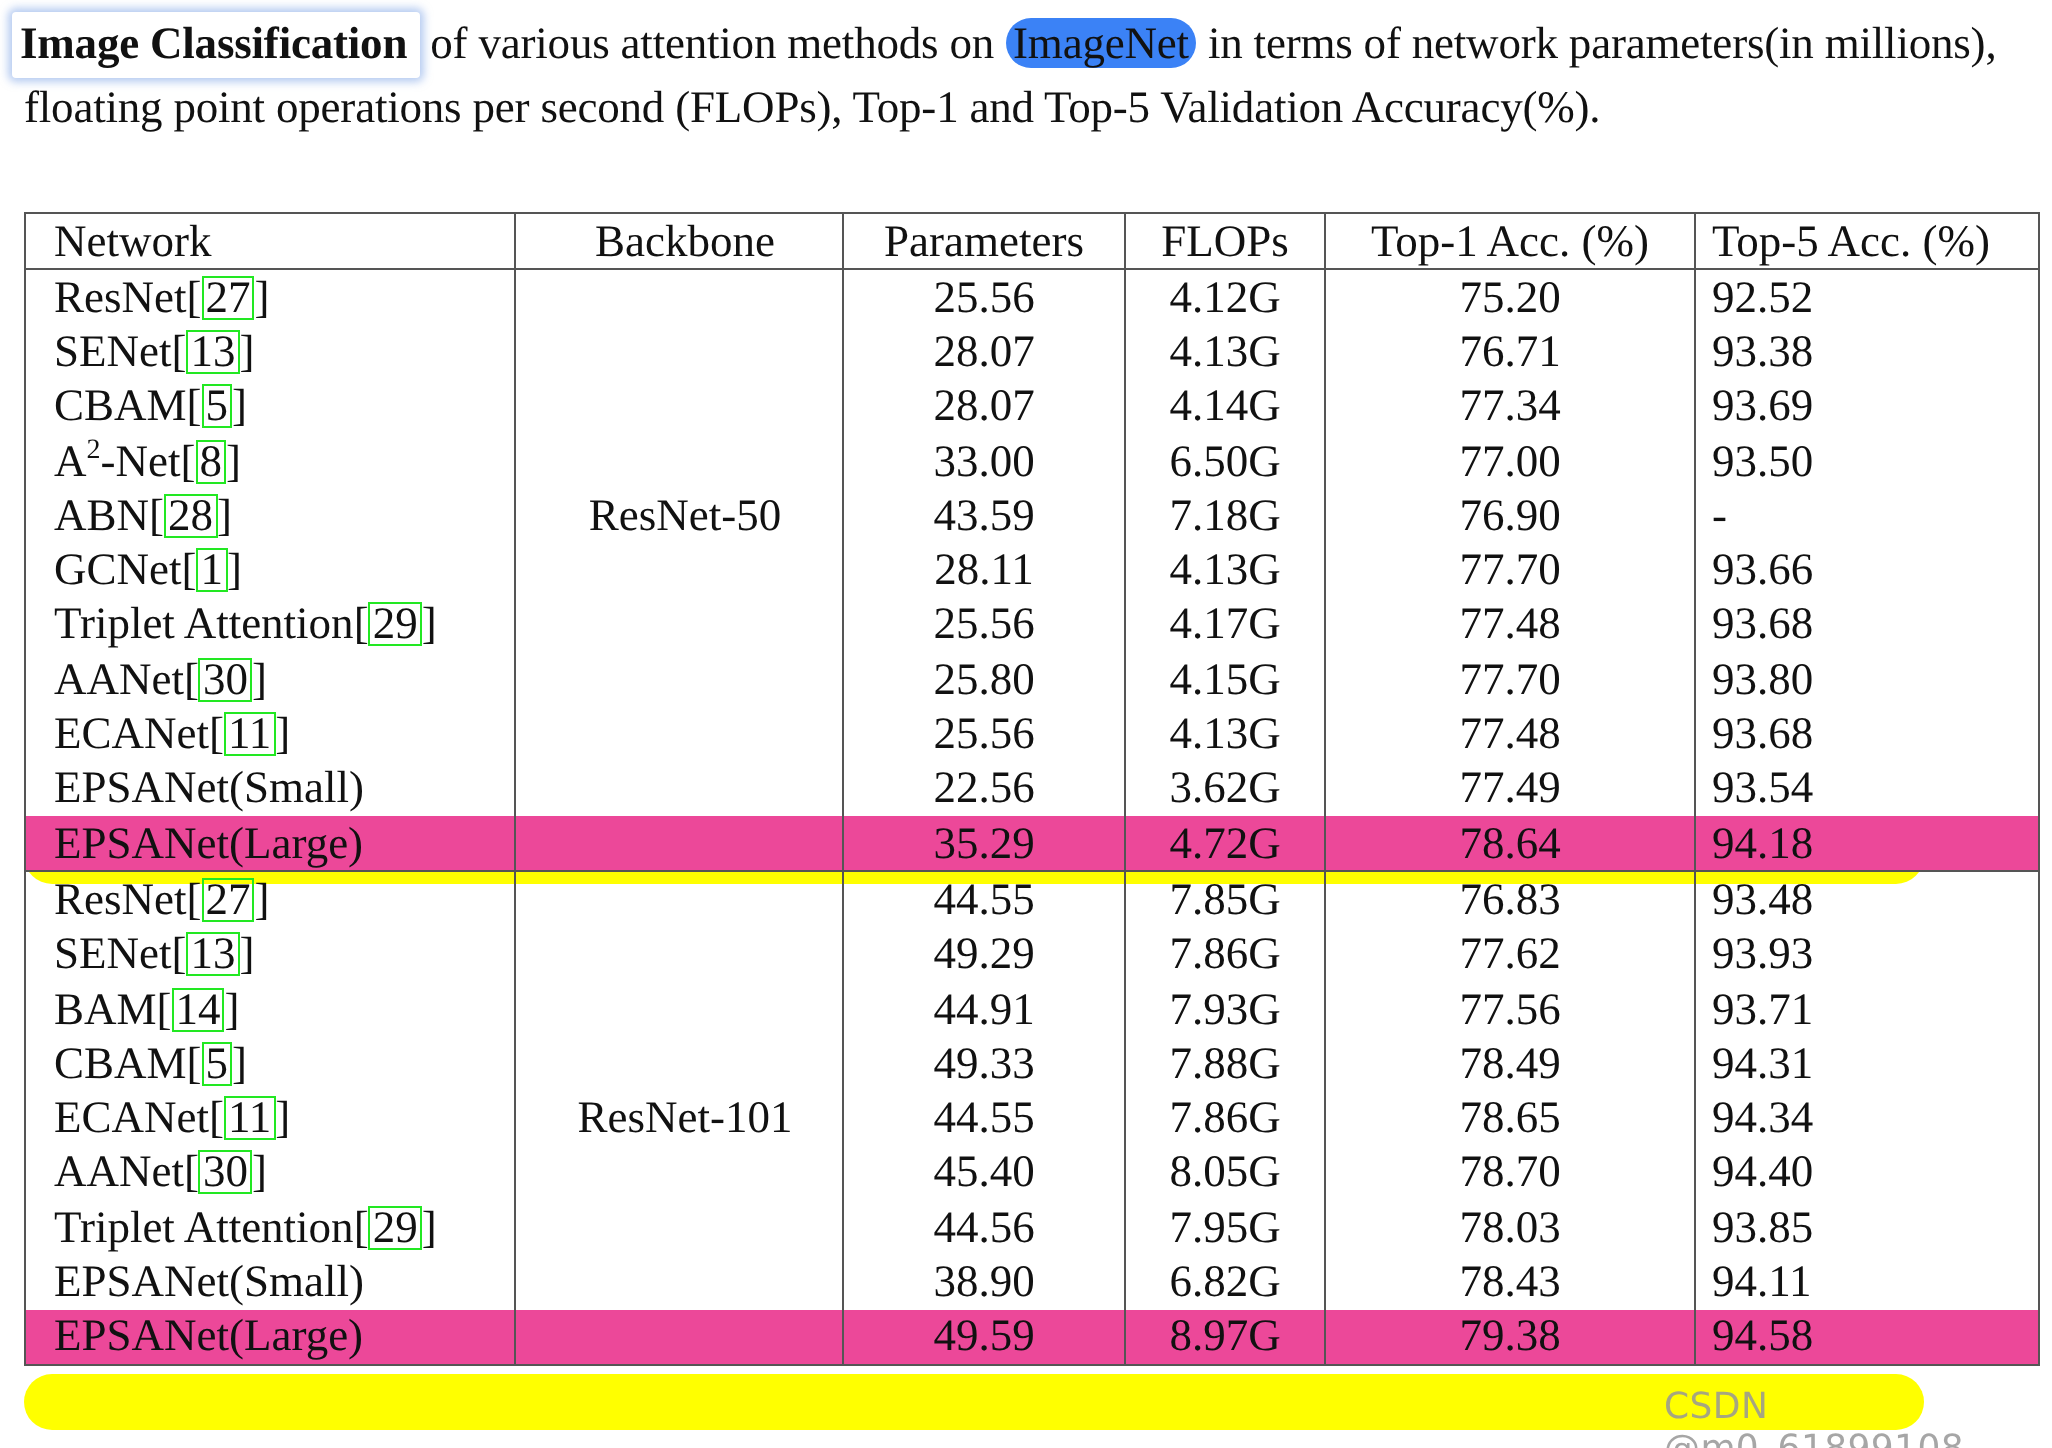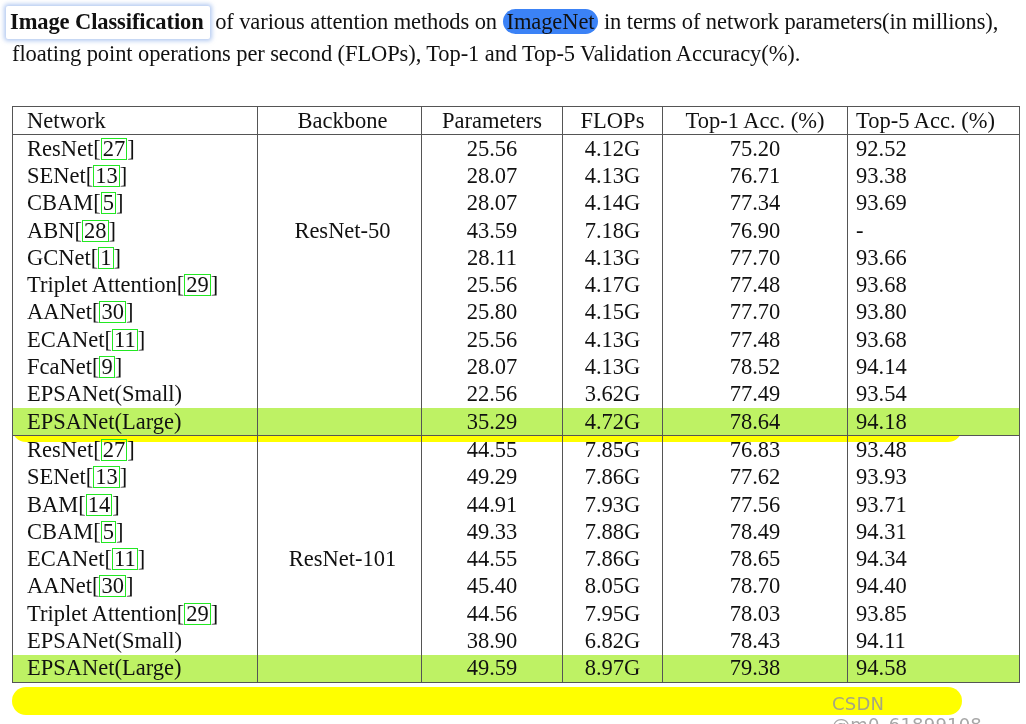--- a/index.html
+++ b/index.html
@@ -30,21 +30,21 @@
       border-top: 1.5px solid #555; border-bottom: 1.5px solid #555; height: 27px;
     }
     .c-net { width: 222px; text-align: left; padding-left: 14px !important; }
     .c-bb { width: 141px; text-align: center; padding-left: 14px !important; }
     .c-par { width: 124px; text-align: center; }
     .c-flops { width: 83px; text-align: center; }
     .c-t1 { width: 168px; text-align: center; }
     .c-t5 { text-align: left; }
     tbody.group-last tr:last-child td { border-bottom: 1.5px solid #555; }
     tbody.group-first tr:last-child td { border-bottom: 1.5px solid #555; }
-    tr.hl td { background: #bef264; }
+    tr.hl td { background: #ec4899; }
     tr.hl td:first-child { border-radius: 0; }
     .ref {
       display: inline-block; border: 1.5px solid #22e822; line-height: 20px;
       padding: 0 1px; margin: 0 0px;
     }
     .bold { font-weight: bold; }
     sup { font-size: 14px; vertical-align: 9px; line-height: 0; }
     .hl-bubble {
       position: absolute; background: #ffff00; border-radius: 16px;
     }
@@ -93,20 +93,28 @@
       </tr>
       <tr>
         <td class="c-net"><span>CBAM</span>[<span class="ref">5</span>]</td>
         <td class="c-bb"></td>
         <td class="c-par">28.07</td>
         <td class="c-flops">4.14G</td>
         <td class="c-t1">77.34</td>
         <td class="c-t5">93.69</td>
       </tr>
       <tr>
+        <td class="c-net"><span>A</span><sup>2</sup><span>-Net</span>[<span class="ref">8</span>]</td>
+        <td class="c-bb"></td>
+        <td class="c-par">33.00</td>
+        <td class="c-flops">6.50G</td>
+        <td class="c-t1">77.00</td>
+        <td class="c-t5">93.50</td>
+      </tr>
+      <tr>
         <td class="c-net"><span>ABN</span>[<span class="ref">28</span>]</td>
         <td class="c-bb">ResNet-50</td>
         <td class="c-par">43.59</td>
         <td class="c-flops">7.18G</td>
         <td class="c-t1">76.90</td>
         <td class="c-t5">-</td>
       </tr>
       <tr>
         <td class="c-net"><span>GCNet</span>[<span class="ref">1</span>]</td>
         <td class="c-bb"></td>
@@ -133,28 +141,20 @@
       </tr>
       <tr>
         <td class="c-net"><span>ECANet</span>[<span class="ref">11</span>]</td>
         <td class="c-bb"></td>
         <td class="c-par">25.56</td>
         <td class="c-flops">4.13G</td>
         <td class="c-t1">77.48</td>
         <td class="c-t5">93.68</td>
       </tr>
       <tr>
-        <td class="c-net"><span>FcaNet</span>[<span class="ref">9</span>]</td>
-        <td class="c-bb"></td>
-        <td class="c-par">28.07</td>
-        <td class="c-flops">4.13G</td>
-        <td class="c-t1">78.52</td>
-        <td class="c-t5">94.14</td>
-      </tr>
-      <tr>
         <td class="c-net"><span>EPSANet(Small)</span></td>
         <td class="c-bb"></td>
         <td class="c-par bold">22.56</td>
         <td class="c-flops bold">3.62G</td>
         <td class="c-t1">77.49</td>
         <td class="c-t5">93.54</td>
       </tr>
       <tr class="hl">
         <td class="c-net"><span>EPSANet(Large)</span></td>
         <td class="c-bb"></td>

